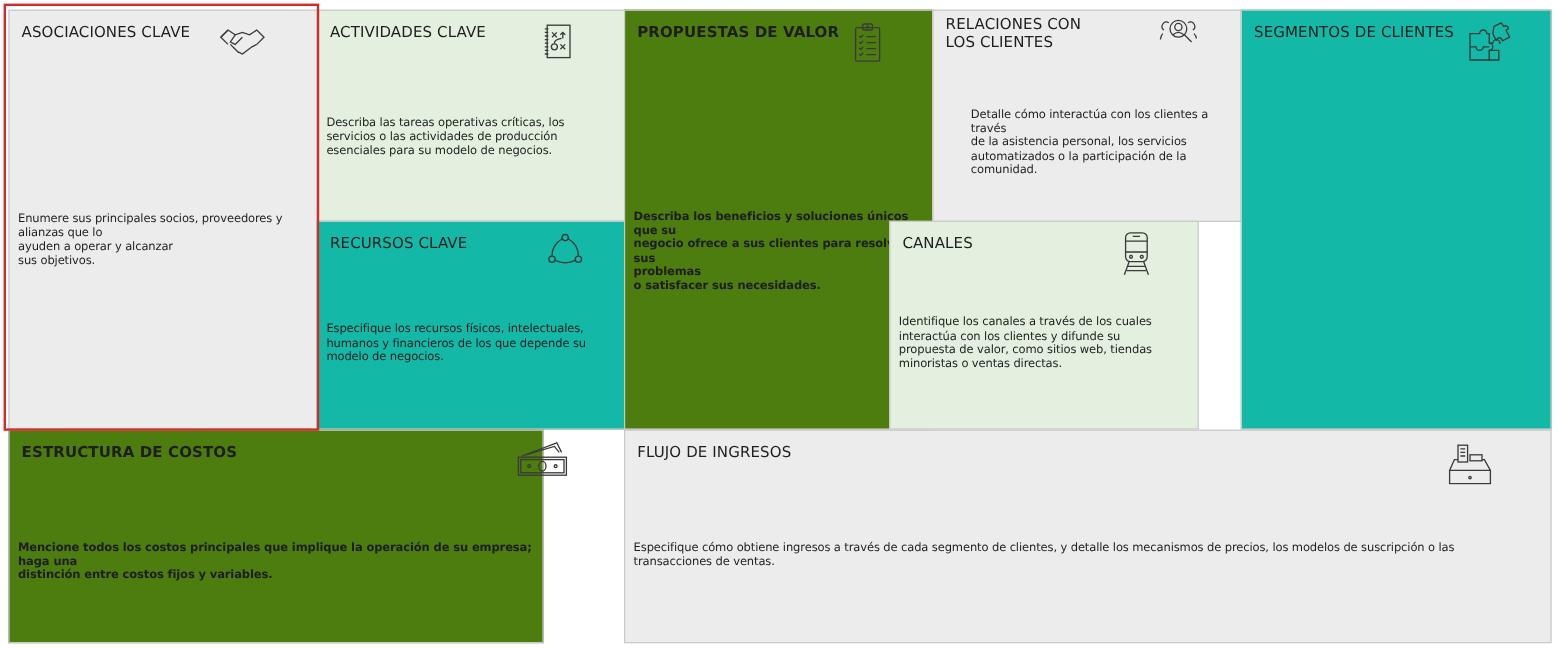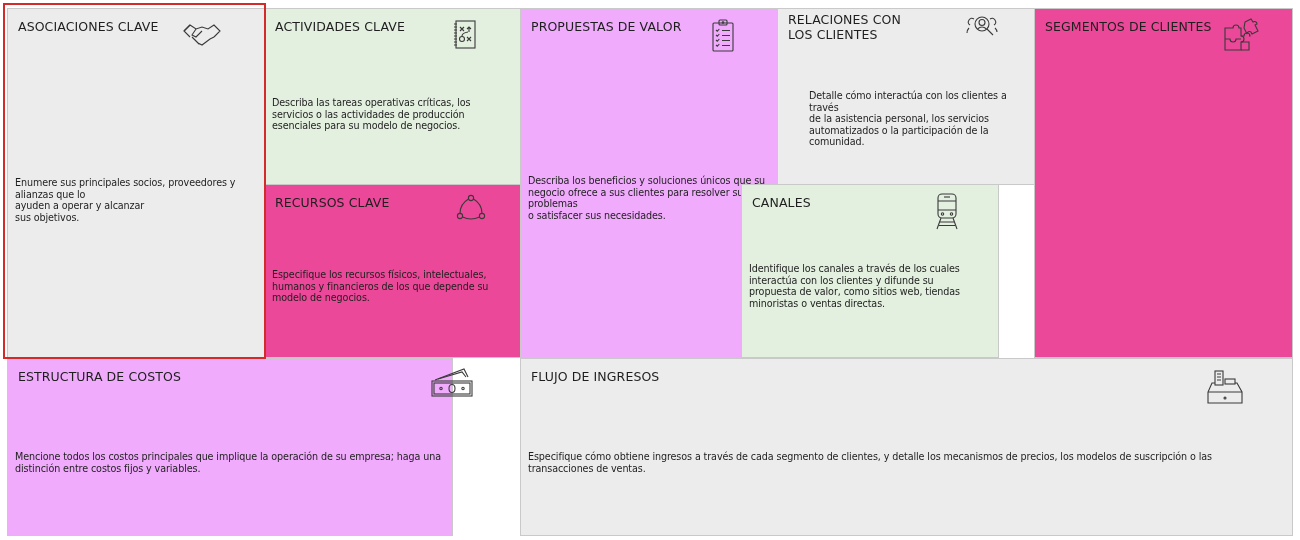--- a/index.html
+++ b/index.html
@@ -4,22 +4,22 @@
 <style>
   html, body { margin: 0; padding: 0; background: #ffffff; }
   body { width: 1300px; height: 540px; position: relative; overflow: hidden;
          font-family: "DejaVu Sans", "Liberation Sans", sans-serif; color: #1e1e1e; }
   .cell { position: absolute; box-sizing: border-box; border: 1px solid #c9c9c9; padding-left: 36px; }
   .title { position: absolute; left: 10px; top: 10px; font-size: 12.5px; line-height: 15px; letter-spacing: 0.1px; white-space: pre-line; }
   .desc { position: absolute; left: 7px; font-size: 9.6px; line-height: 11.6px; white-space: pre-line; letter-spacing: -0.1px; }
   .icon { position: absolute; stroke: #3a3a3a; fill: none; stroke-width: 1.1; }
   .gray { background: #ececec; }
   .green { background: #e3efdf; }
-  .mint { background: #f0abfc; }
-  .blue { background: #ec4899; }
+  .mint { background: #4d7c0f; font-weight: bold; }
+  .blue { background: #14b8a6; }
   .highlight { position: absolute; left: 3px; top: 3px; width: 263px; height: 356px; box-sizing: border-box; border: 2px solid #d42a2a; pointer-events: none; }
 </style>
 </head>
 <body>
 
 <div class="cell gray" style="left:7px; top:8px; width:258px; height:350px;">
   <div class="title">ASOCIACIONES CLAVE</div>
   <svg class="icon" style="left:174px; top:14px;" width="40" height="24" viewBox="0 0 40 24">
     <path d="M2 8 L8 2 L14 6 L20 4 L26 6 L32 2 L38 8 L32 14"></path>
     <path d="M8 2 L2 8 L8 14"></path>

